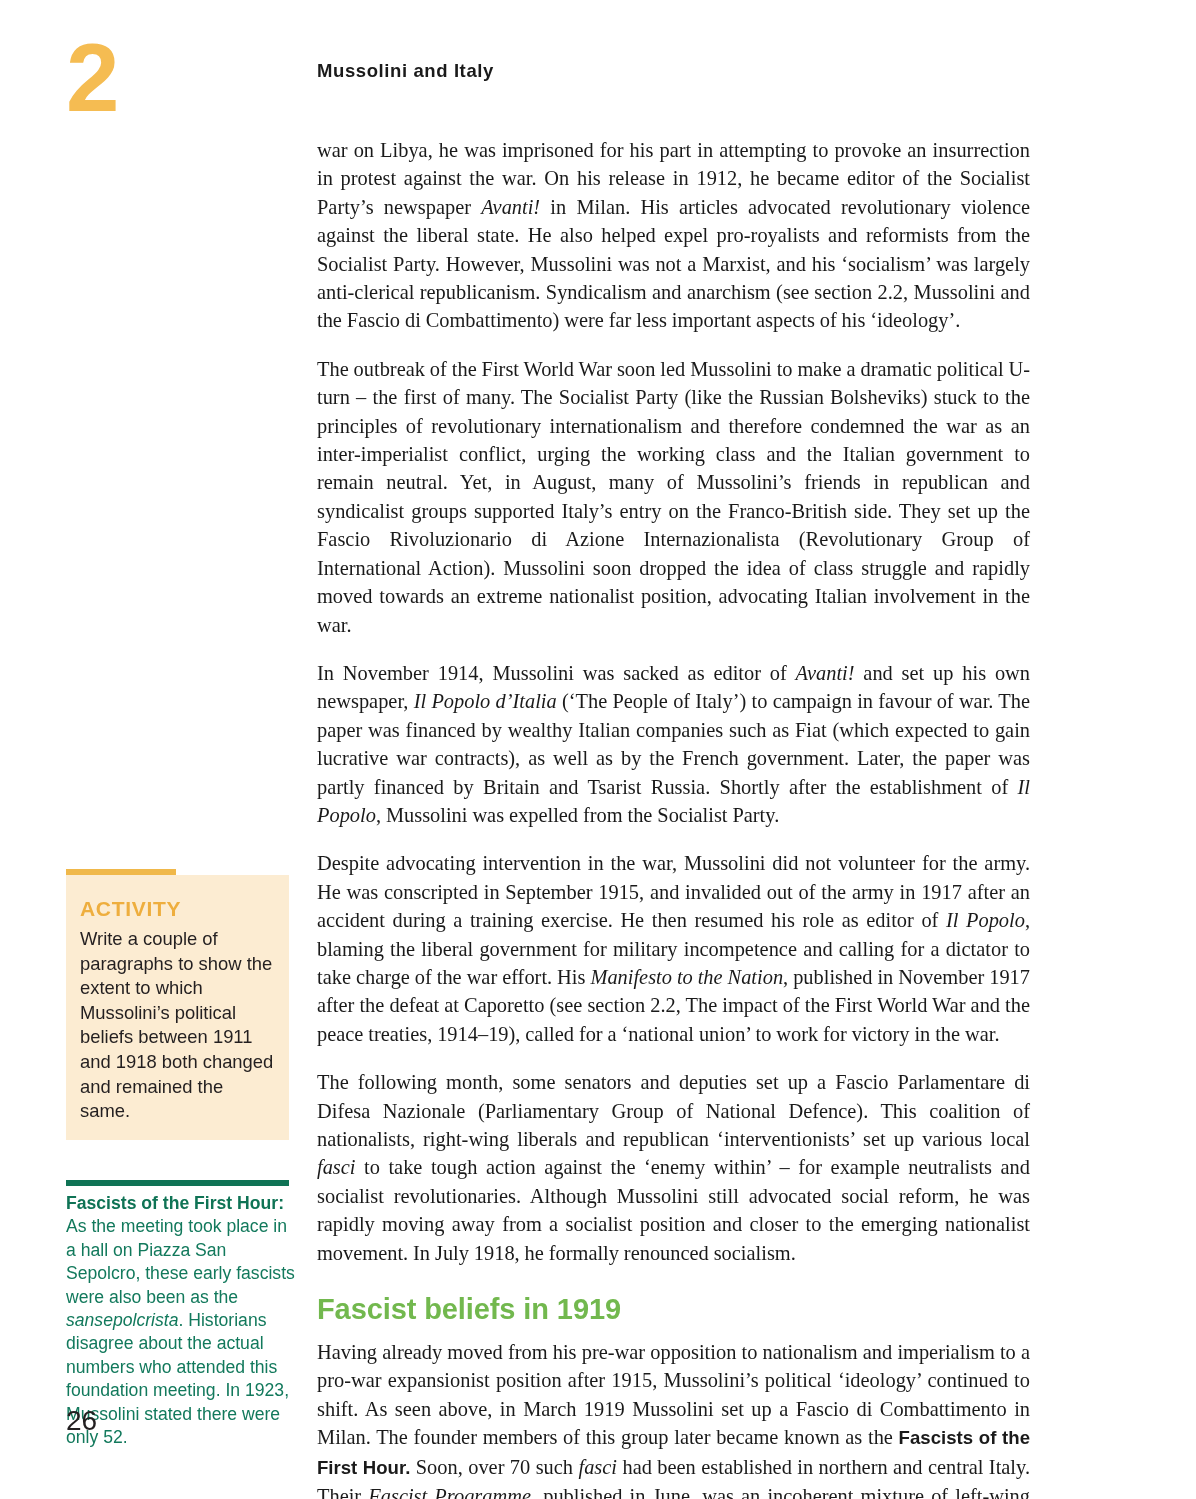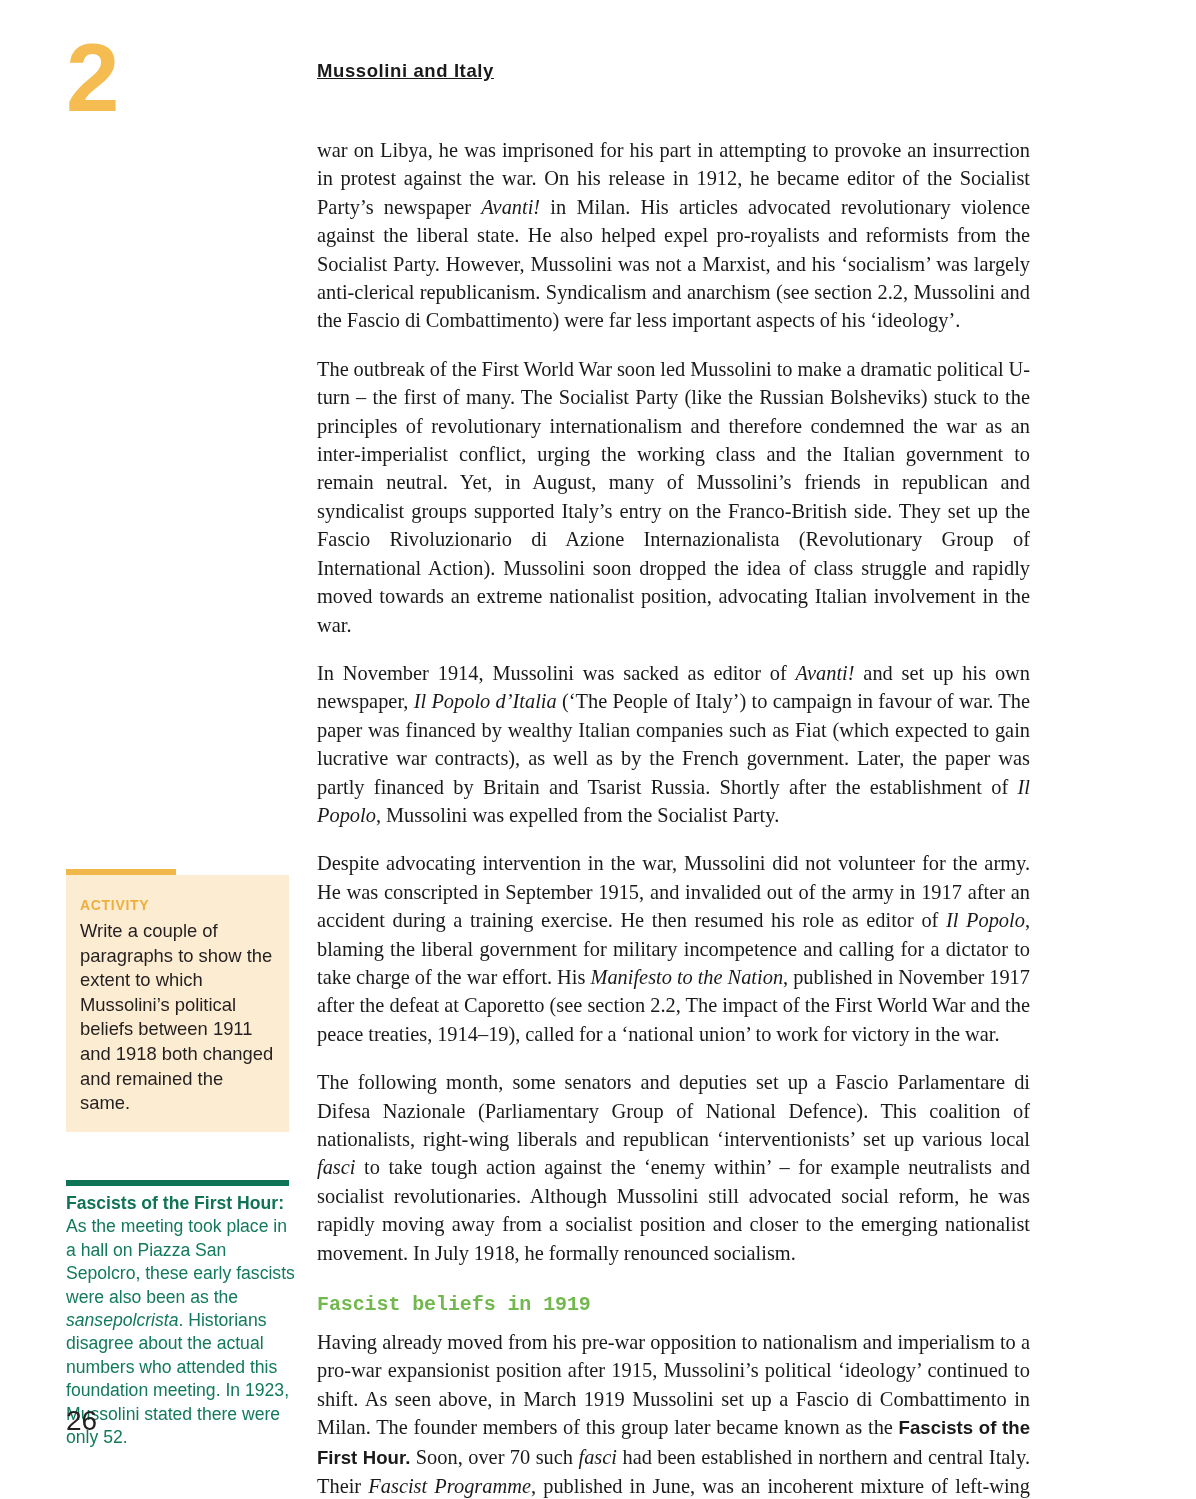--- a/index.html
+++ b/index.html
@@ -32,21 +32,20 @@
   
   #running-head {
     position: absolute;
     left: 317px;
     top: 60px;
     font-family: "Liberation Sans", sans-serif;
     font-weight: bold;
     font-size: 18.5px;
     letter-spacing: 0.6px;
     color: #1a1a1a;
-    text-decoration: underline;
   }
 
   
   #main-column {
     position: absolute;
     left: 317px;
     top: 136px;
     width: 729px;
   }
   #main-column p.body-par {
@@ -61,23 +60,23 @@
 
   .ital { font-style: italic; text-align: center; }
   .bold-sans {
     font-family: "Liberation Sans", sans-serif;
     font-weight: bold;
     font-size: 18.6px;
   }
 
   
   #section-heading {
-    font-family: Liberation Mono, monospace;
+    font-family: Liberation Sans, sans-serif;
     font-weight: bold;
-    font-size: 20px;
+    font-size: 29px;
     color: #72b84e;
     margin: 26px 0 12px 0;
     letter-spacing: -0.1px;
   }
 
   
   #activity-box {
     position: absolute;
     left: 66px;
     top: 875px;
@@ -91,21 +90,21 @@
     width: 110px;
     height: 7px;
     background: #f0b84a;
   }
   #activity-inner {
     padding: 22px 14px 16px 14px;
     font-family: "Liberation Sans", sans-serif;
   }
   #activity-title {
     font-weight: bold;
-    font-size: 14px;
+    font-size: 21px;
     color: #eeae3e;
     letter-spacing: 0.7px;
     margin-bottom: 6px;
   }
   #activity-text {
     font-size: 18.4px;
     line-height: 24.6px;
     color: #231f20;
   }
 

